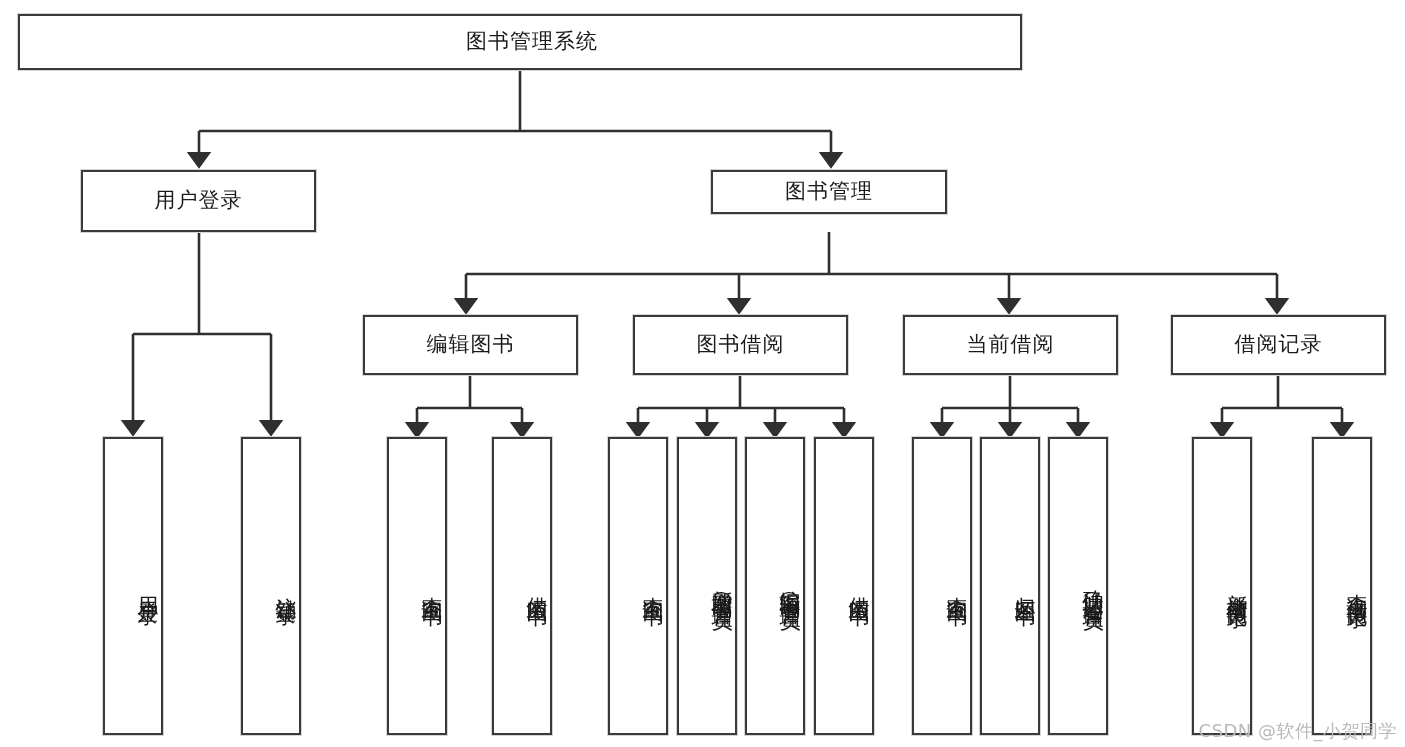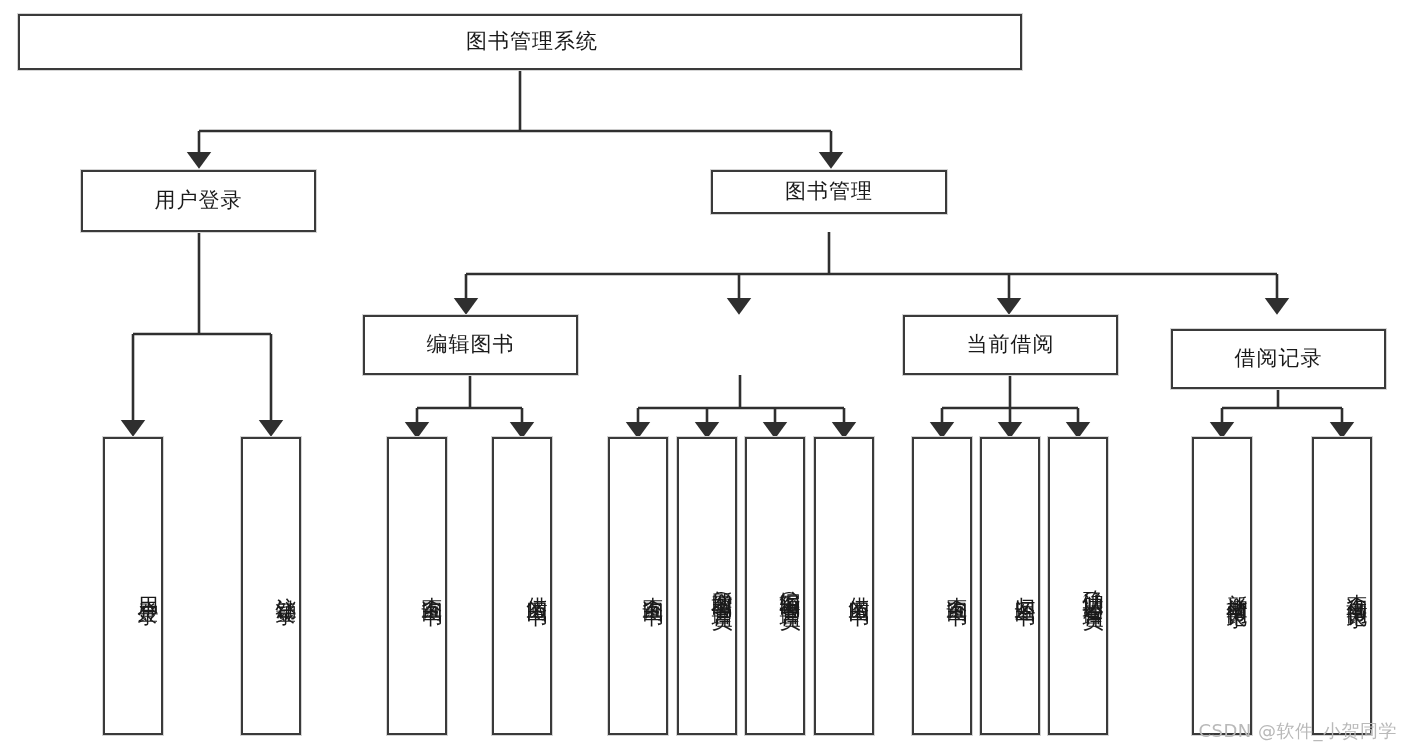--- a/index.html
+++ b/index.html
@@ -123,24 +123,27 @@
   <div class="node horiz" style="left:81px;top:170px;width:235px;height:62px;">
     <span>用户登录</span>
   </div>
   <div class="node horiz" style="left:711px;top:170px;width:236px;height:44px;">
     <span>图书管理</span>
   </div>
 
   <div class="node horiz" style="left:363px;top:315px;width:215px;height:60px;">
     <span>编辑图书</span>
   </div>
+  <div class="node horiz" style="left:633px;top:315px;width:215px;height:60px;">
+    <span>图书借阅</span>
+  </div>
   <div class="node horiz" style="left:903px;top:315px;width:215px;height:60px;">
     <span>当前借阅</span>
   </div>
-  <div class="node horiz" style="left:1171px;top:315px;width:215px;height:60px;margin-top:14px;">
+  <div class="node horiz" style="left:1171px;top:315px;width:215px;height:60px;">
     <span>借阅记录</span>
   </div>
 
   <div class="node vert" style="left:103px;top:437px;width:60px;height:298px;">
     <span class="vlabel">用户登录</span>
   </div>
   <div class="node vert" style="left:241px;top:437px;width:60px;height:298px;">
     <span class="vlabel">注销登录</span>
   </div>
 

